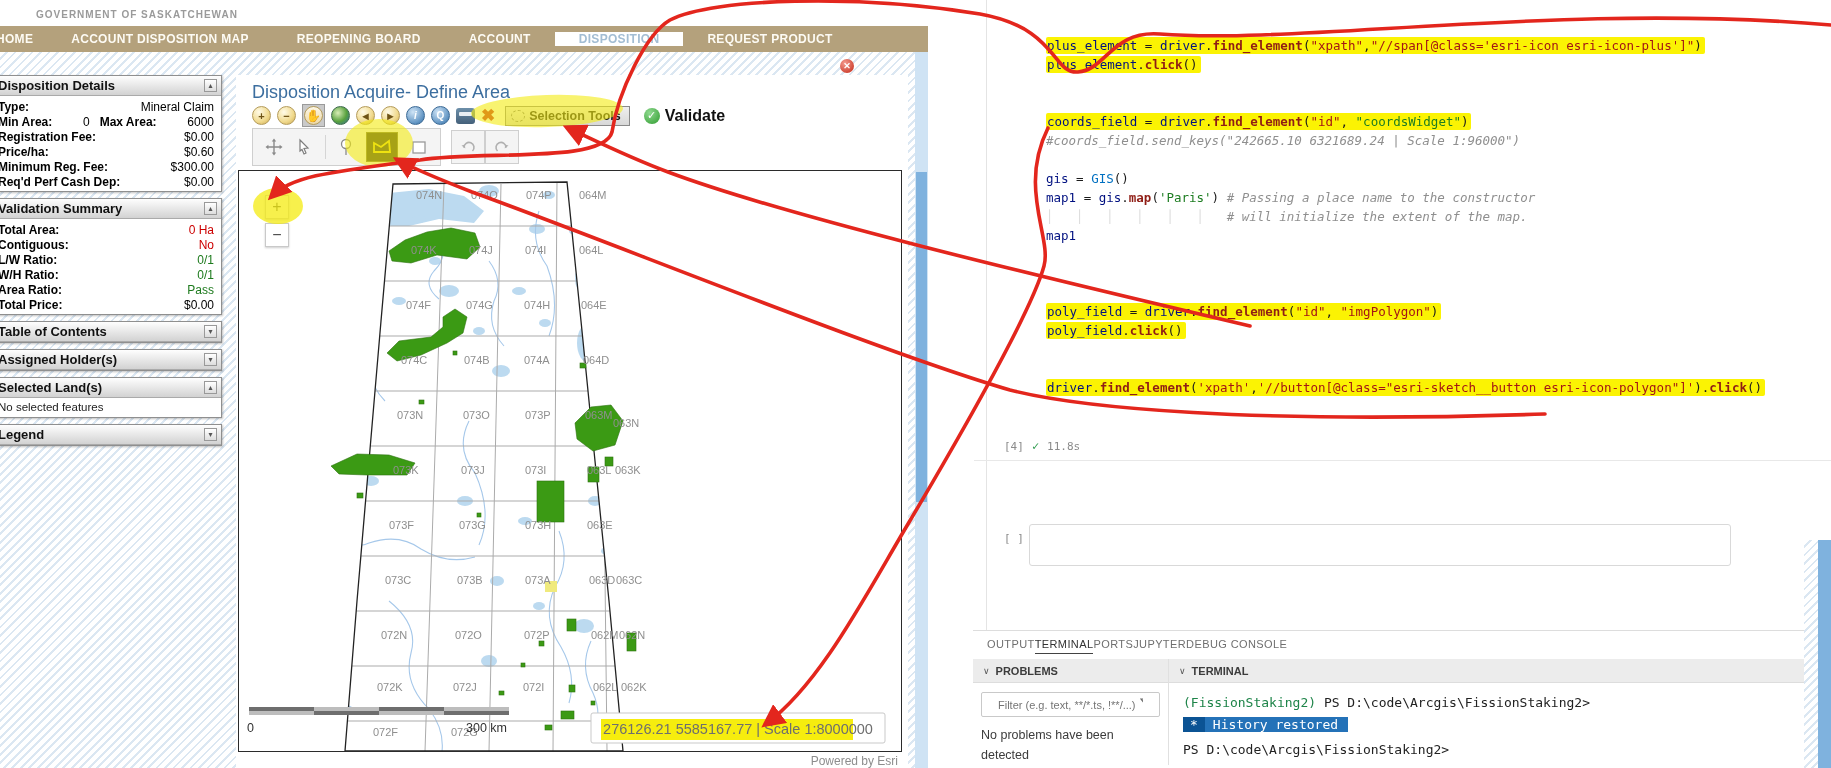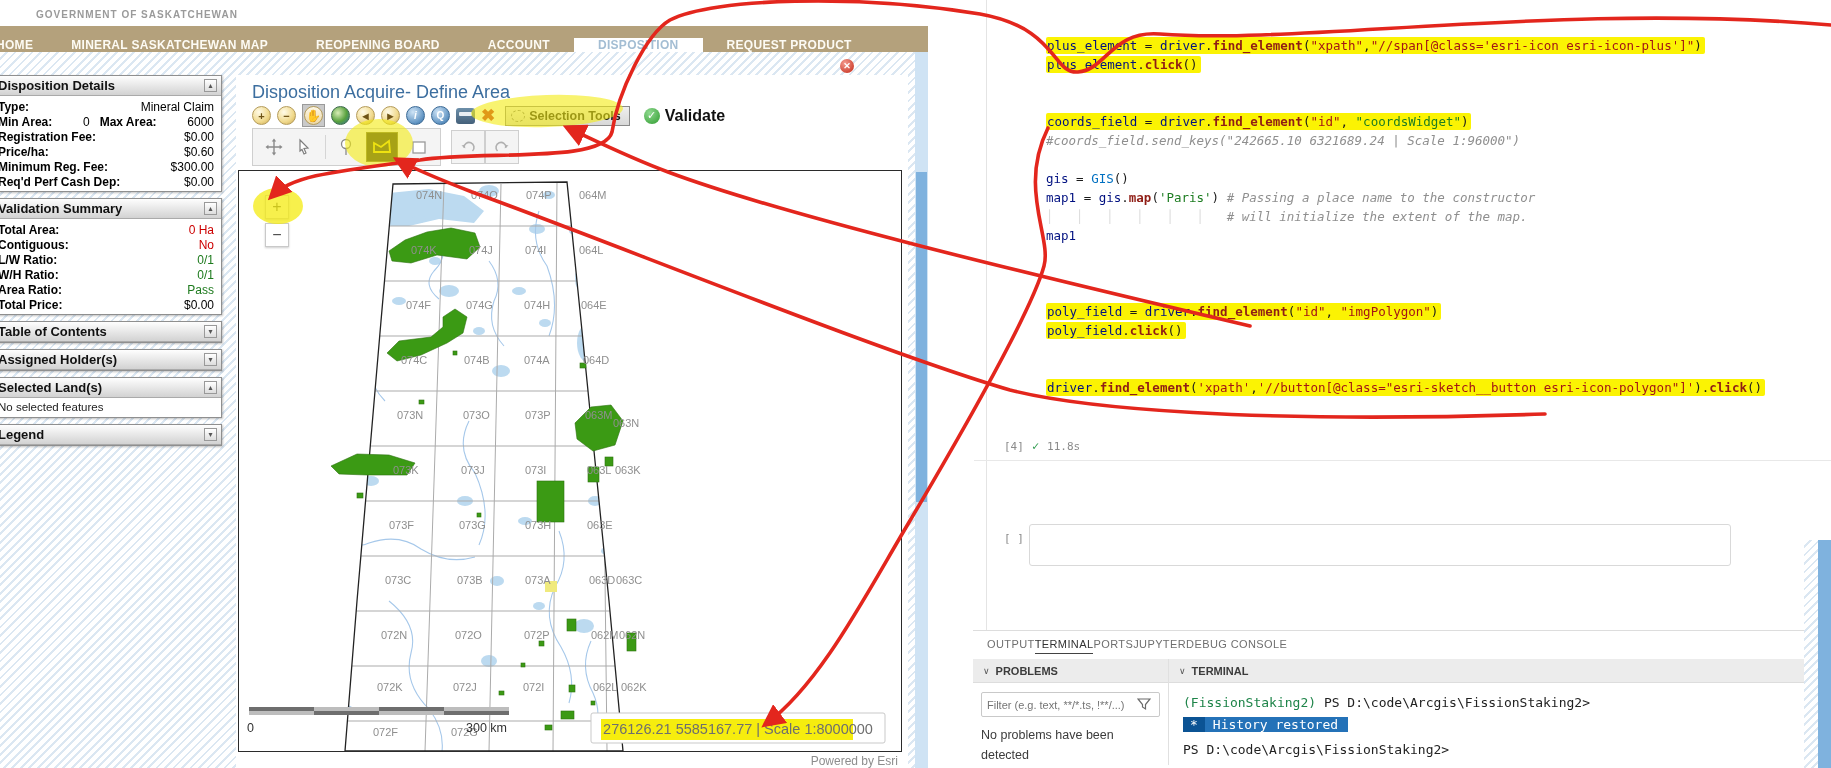--- a/index.html
+++ b/index.html
@@ -4,21 +4,21 @@
 <style>
   * { margin:0; padding:0; box-sizing:border-box; }
   html,body { background:#fff; }
   body { font-family:"Liberation Sans", sans-serif; }
   #screen { position:relative; width:1831px; height:768px; overflow:hidden; background:#fff; }
 
   
   #browser { position:absolute; left:0; top:0; width:928px; height:768px; background:#fff; }
   #gov-bar { position:absolute; left:0; top:0; width:100%; height:26px; background:#fff; }
   #gov-text { position:absolute; left:36px; top:9px; font-size:10px; font-weight:bold; letter-spacing:1px; color:#9a9a9a; }
-  #navbar { position:absolute; left:0; top:26px; width:100%; height:26px; background:#b4a17c; display:flex; align-items:flex-end; }
+  #navbar { position:absolute; left:0; top:26px; width:100%; height:26px; background:#b4a17c; display:flex; align-items:center; }
   .nav-item { display:flex; align-items:center; padding:0 24px; color:#fdfbf4; font-size:12px; font-weight:bold; letter-spacing:.3px; white-space:nowrap; }
   .nav-item.first { margin-left:-18px; padding:0 14px; }
   .nav-item.active { background:#fff; color:#a3bdd3; }
   #browser-body { position:absolute; left:0; top:52px; width:100%; height:716px;
      background:repeating-linear-gradient(135deg,#ffffff 0px,#ffffff 4px,#dbe7f2 4px,#dbe7f2 6px); }
 
   
   #sidebar { position:absolute; left:-10px; top:23px; width:232px; }
   .panel { border:1px solid #8f8f8f; background:#fff; margin-bottom:6px; box-shadow:1px 1px 2px rgba(0,0,0,.25); }
   .panel-h { height:20px; background:linear-gradient(#fefefe,#d2d2d2); border-bottom:1px solid #aaa;
@@ -100,21 +100,21 @@
   #panel-tabs { display:flex; padding:7px 0 5px 14px; }
   .ptab { font-size:11px; letter-spacing:.4px; color:#6f6f6f; padding-bottom:3px; }
   .ptab.active { color:#333; border-bottom:1px solid #424242; }
   #panel-split { display:flex; height:106px; }
   #problems-pane { width:196px; border-right:1px solid #e0e0e0; }
   #terminal-pane { flex:1; }
   .pane-head { height:24px; background:#ececec; display:flex; align-items:center; gap:6px; padding-left:10px;
       font-size:11px; font-weight:bold; color:#3c3c3c; border-bottom:1px solid #ddd; }
   .pane-head .chev { font-size:9px; color:#555; font-weight:normal; }
   #filter-box { margin:9px 8px 0 8px; height:25px; border:1px solid #c9c9c9; border-radius:2px; background:#fff;
-      display:flex; align-items:center; padding:0 5px; }
+      display:flex; align-items:center; padding:0 16px; }
   #filter-box input { border:none; outline:none; width:150px; font-size:11px; color:#888; font-family:"Liberation Sans",sans-serif; }
   #problems-msg { padding:8px 8px 0 8px; font-size:12.5px; color:#3b3b3b; line-height:20px; }
   #terminal-body { padding:12px 0 0 14px; font-family:"DejaVu Sans Mono", monospace; font-size:13px; color:#222; }
   .tline { height:19px; white-space:pre; }
   .venv { color:#1e8449; }
   #history-badge { display:inline-flex; margin-top:3px; }
   #history-badge .star { background:#0b5394; color:#fff; padding:0 7px; }
   #history-badge .txt { background:#2472b8; color:#fff; padding:0 10px 0 8px; }
   #prompt2 { margin-top:9px; }
 
@@ -130,21 +130,21 @@
 <body>
 
 <div id="screen">
 
   <div id="browser">
     <div id="gov-bar">
       <span id="gov-text">GOVERNMENT OF SASKATCHEWAN</span>
     </div>
     <div id="navbar">
         <div class="nav-item first">HOME</div>
-        <div class="nav-item">MINERAL SASKATCHEWAN MAP</div>
+        <div class="nav-item">ACCOUNT DISPOSITION MAP</div>
         <div class="nav-item">REOPENING BOARD</div>
         <div class="nav-item">ACCOUNT</div>
         <div class="nav-item active">DISPOSITION</div>
         <div class="nav-item">REQUEST PRODUCT</div>
       </div>
     <div id="browser-body">
 
       <div id="sidebar">
           <div class="panel">
             <div class="panel-h">

